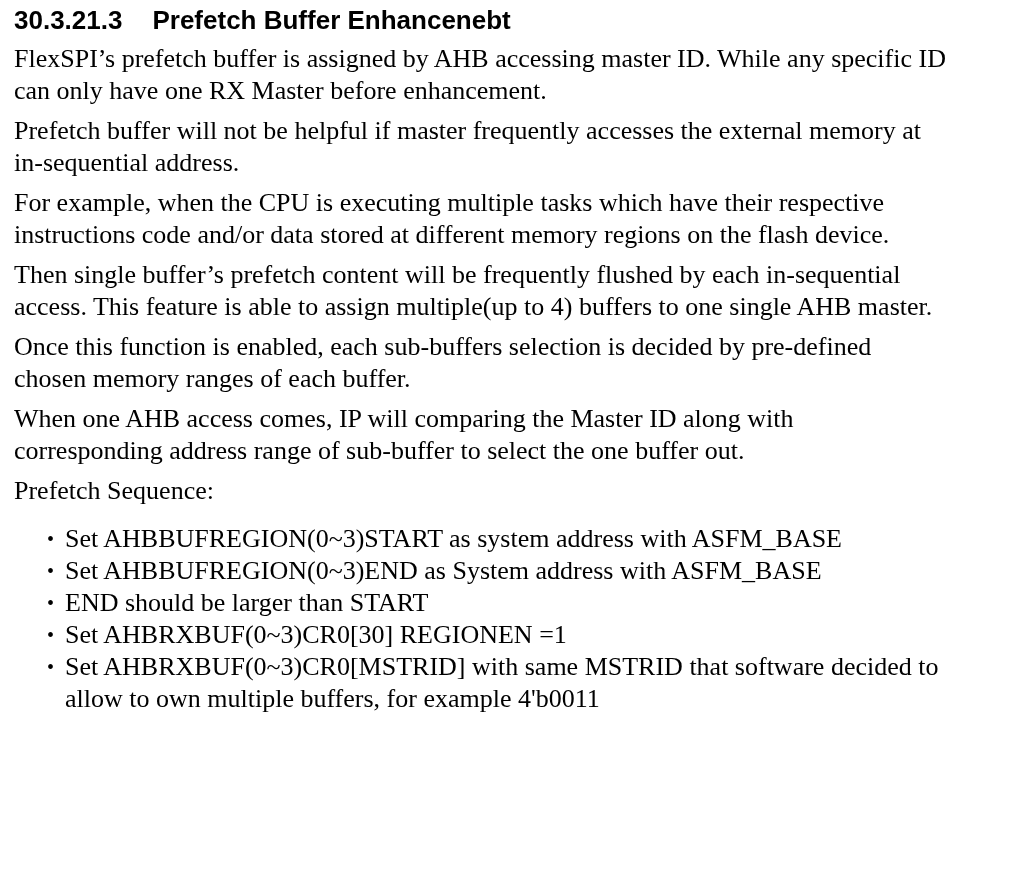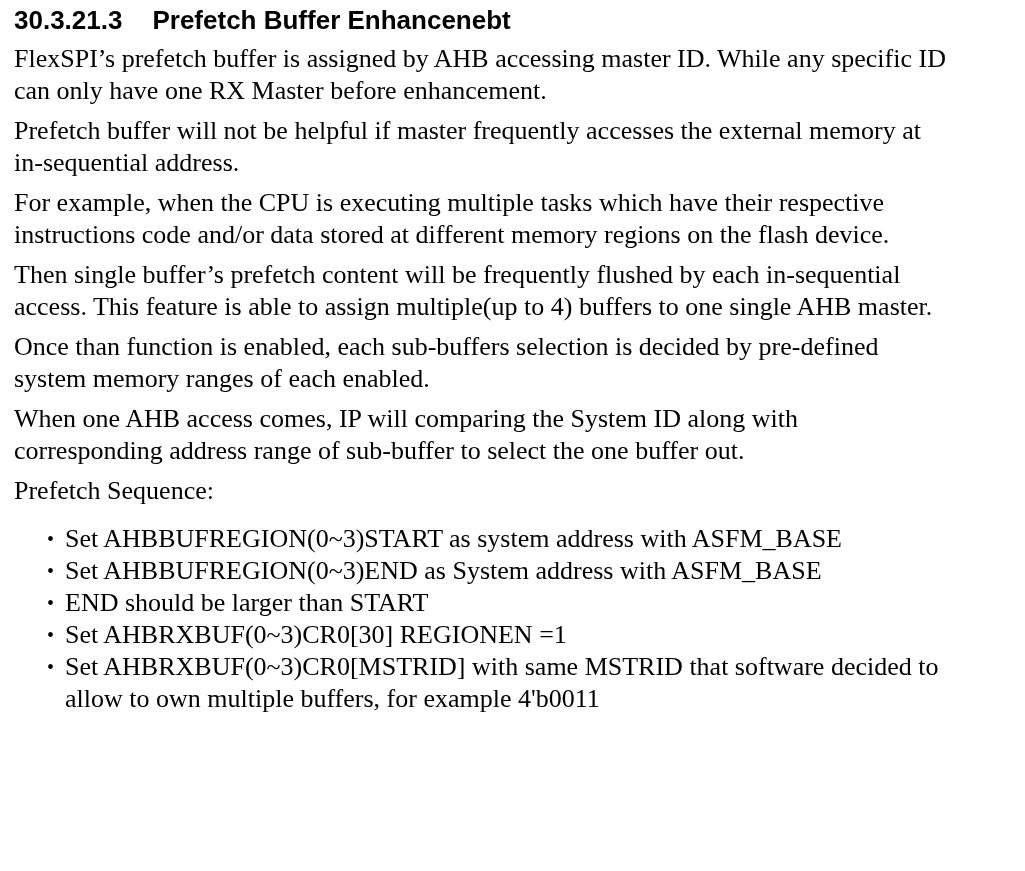--- a/index.html
+++ b/index.html
@@ -82,26 +82,26 @@
     <span class="line">For example, when the CPU is executing multiple tasks which have their respective</span>
     <span class="line">instructions code and/or data stored at different memory regions on the flash device.</span>
   </p>
 
   <p class="para">
     <span class="line">Then single buffer’s prefetch content will be frequently flushed by each in-sequential</span>
     <span class="line">access. This feature is able to assign multiple(up to 4) buffers to one single AHB master.</span>
   </p>
 
   <p class="para">
-    <span class="line">Once than function is enabled, each sub-buffers selection is decided by pre-defined</span>
-    <span class="line">system memory ranges of each enabled.</span>
+    <span class="line">Once this function is enabled, each sub-buffers selection is decided by pre-defined</span>
+    <span class="line">chosen memory ranges of each buffer.</span>
   </p>
 
   <p class="para">
-    <span class="line">When one AHB access comes, IP will comparing the System ID along with</span>
+    <span class="line">When one AHB access comes, IP will comparing the Master ID along with</span>
     <span class="line">corresponding address range of sub-buffer to select the one buffer out.</span>
   </p>
 
 
   <p class="para">
     <span class="line">Prefetch Sequence:</span>
   </p>
 
   <ul class="bullet-list">
     <li class="bullet-item">

